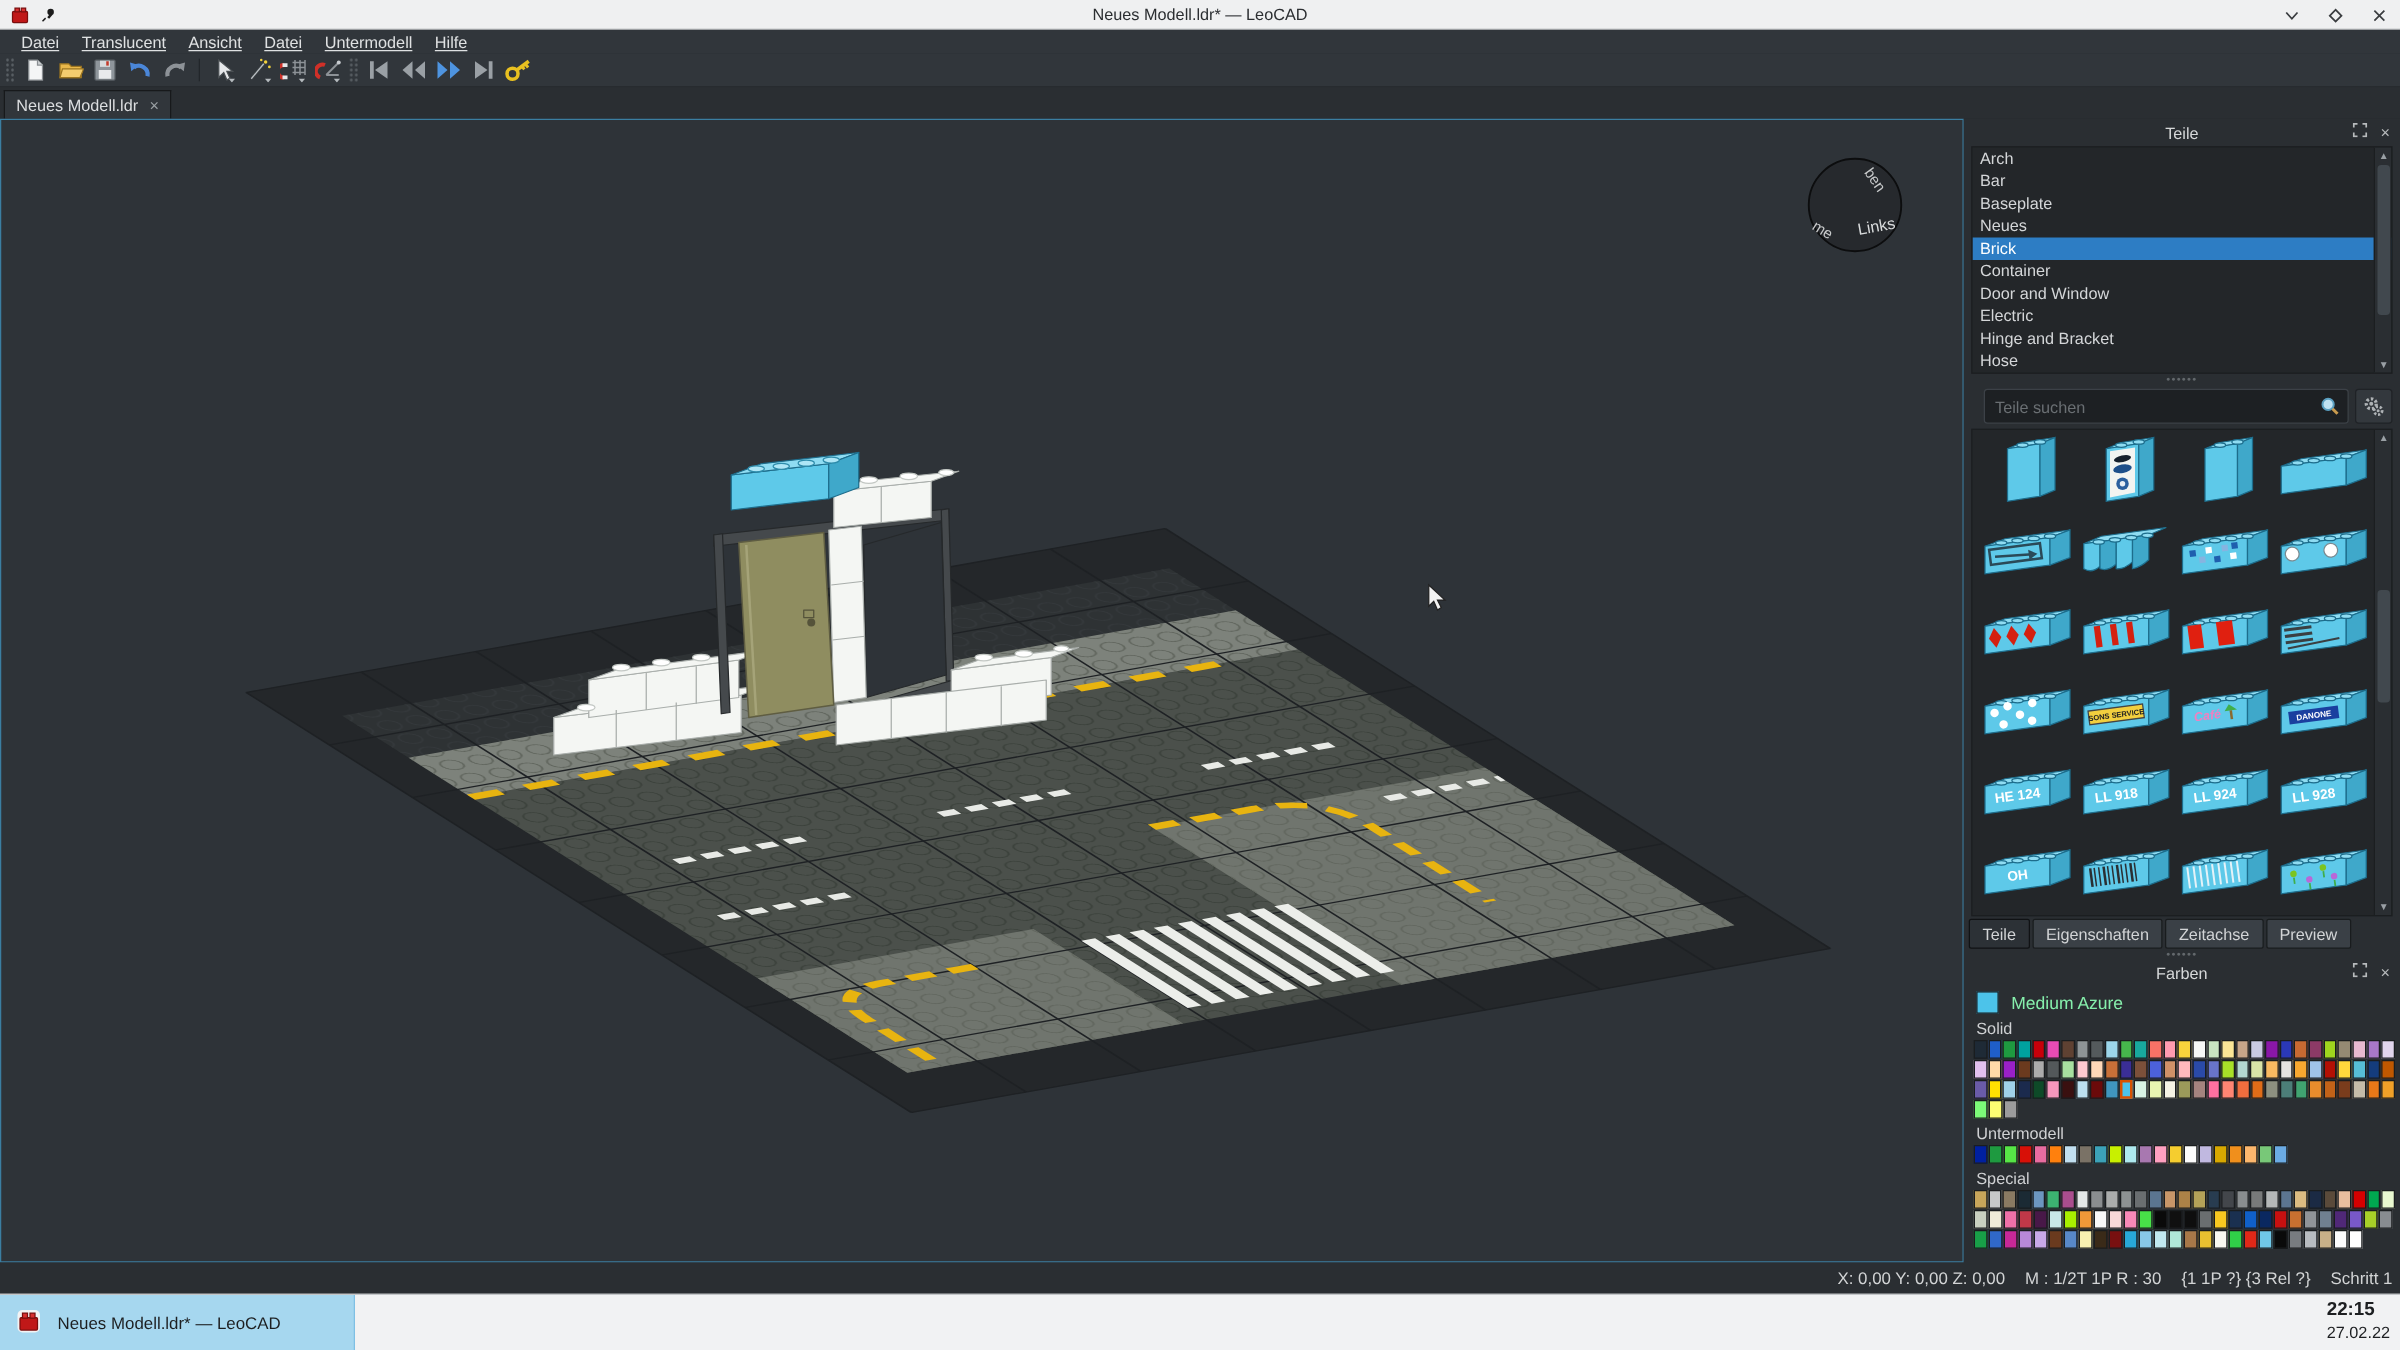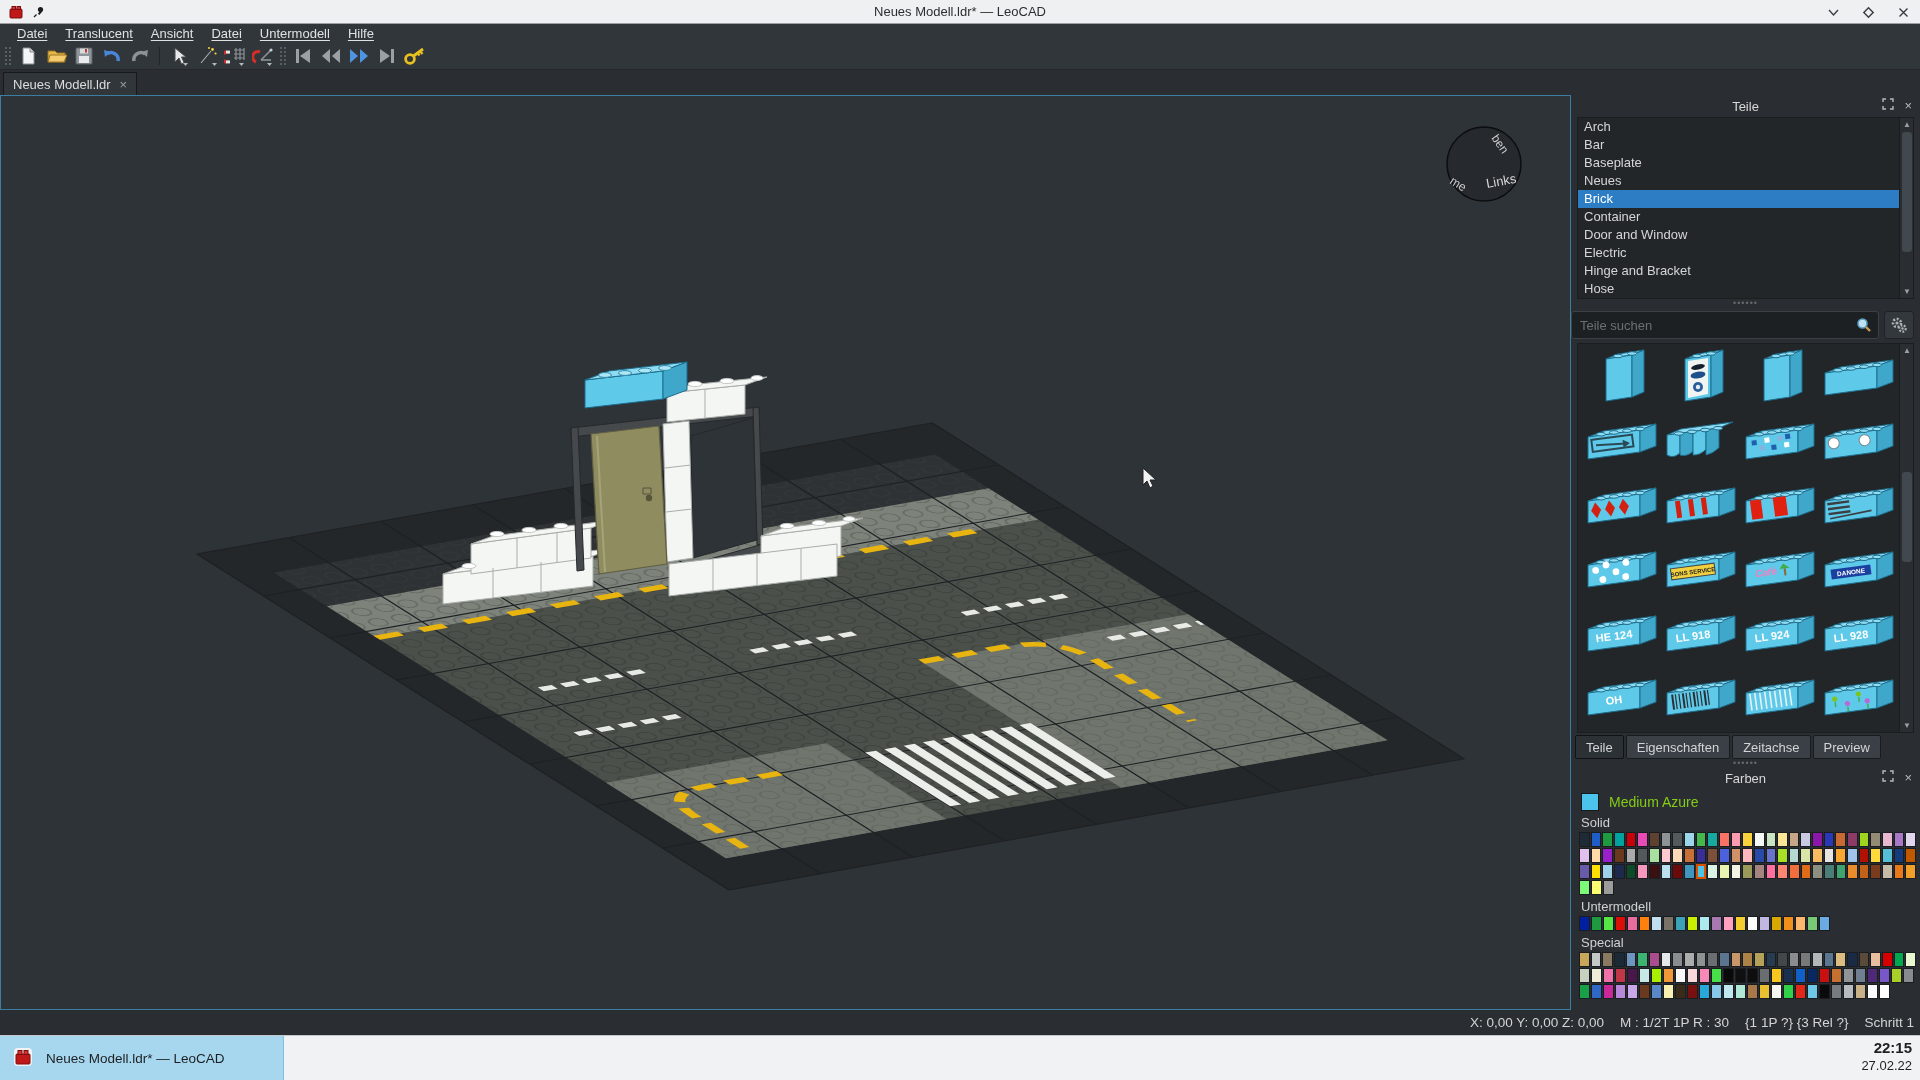--- a/index.html
+++ b/index.html
@@ -39,55 +39,55 @@
   .dock-title .icons{position:absolute;right:8px;top:3px;display:flex;gap:10px;align-items:center;color:#b7babc;}
   .splitter{height:8px;display:flex;align-items:center;justify-content:center;color:#63686c;font-size:9px;letter-spacing:1px;line-height:6px;}
 
   #cat-list{position:relative;margin:0 6px;height:182px;background:#232629;border:1px solid #1b1e20;overflow:hidden;}
   .cat-item{height:18px;line-height:18px;padding-left:6px;font-size:13px;color:#d4d6d8;white-space:nowrap;}
   .cat-item.sel{background:#2d7dc4;color:#ffffff;}
   .vscroll{position:absolute;right:0;top:0;bottom:0;width:14px;background:#2a2e32;border-left:1px solid #1b1e20;}
   .vscroll .arr{position:absolute;left:0;width:14px;height:13px;color:#9aa0a5;font-size:8px;text-align:center;line-height:13px;}
   .vscroll .thumb{position:absolute;left:2px;width:10px;background:#41484e;border-radius:3px;}
 
-  #search-row{margin:4px 6px 4px 0;display:flex;gap:5px;align-items:center;}
+  #search-row{margin:4px 6px 4px 16px;display:flex;gap:5px;align-items:center;}
   #search-input-wrap{position:relative;flex:1;}
   #search-input{width:100%;height:28px;background:#1d2023;border:1px solid #3c4147;border-radius:3px;color:#cfd1d2;font-size:13px;padding:0 28px 0 8px;outline:none;}
   #search-input::placeholder{color:#6a6f73;}
   #search-lens{position:absolute;right:7px;top:6px;}
   #search-opts{width:30px;height:28px;background:#33383d;border:1px solid #1f2226;border-radius:3px;display:flex;align-items:center;justify-content:center;}
 
   #parts-grid-wrap{position:relative;margin:0 6px;height:390px;background:#232629;border:1px solid #1b1e20;overflow:hidden;}
   #parts-grid{position:absolute;left:2px;top:2px;width:318px;display:flex;flex-wrap:wrap;}
   .part-cell{width:79px;height:64px;display:flex;align-items:center;justify-content:center;}
 
   #bottom-tabs{display:flex;gap:2px;margin:2px 4px 0 4px;}
   .btab{height:24px;background:#3a4046;border:1px solid #191c1e;border-radius:2px;color:#d2d4d6;font-size:13px;display:flex;align-items:center;justify-content:center;padding:0 10px;}
   .btab.active{background:#2c3136;border-color:#101214;}
 
   
   #current-color{display:flex;align-items:center;gap:10px;margin:4px 10px;}
   #current-swatch{width:18px;height:18px;border:1px solid #17191b;}
-  #current-color .nm{color:#84cc16;font-size:14px;}
+  #current-color .nm{color:#86efac;font-size:14px;}
   .sec-label{color:#cfd1d3;font-size:13px;margin:3px 10px 2px 10px;}
   .pal-rows{margin:0 3px 0 8px;}
   .pal-row{display:flex;height:16px;}
   .swatch{width:11px;height:15px;margin:0 1px 1px 0;border:1px solid #1a1d1f;}
   .swatch.sel{border:2px solid #d85200;}
 
   
   #statusbar{left:0;top:1010px;width:1920px;height:25px;background:#2a2e32;display:flex;align-items:center;justify-content:flex-end;color:#d2d4d5;font-size:13.5px;}
   #statusbar span{margin-right:16px;}
   #statusbar span:last-child{margin-right:6px;}
 
   
   #taskbar{left:0;top:1035px;width:1920px;height:45px;background:#f1f2f3;border-top:1px solid #c4c7c9;display:flex;align-items:stretch;}
   .task{width:284px;display:flex;align-items:center;gap:10px;padding:0 10px;font-size:13.5px;color:#1d1f21;border-right:1px solid #d8d9da;background:#ececed;}
   .task.active{background:#a6d7ef;border-right-color:#7fc0e4;}
-  #clock{margin-left:auto;padding:3px 8px 0 0;text-align:right;color:#1d1f21;line-height:1.25;}
+  #clock{margin-left:auto;padding:3px 8px 0 0;text-align:left;color:#1d1f21;line-height:1.25;}
   #clock .time{font-weight:bold;font-size:15px;}
   #clock .date{font-size:13px;}
 </style>
 </head>
 <body>
 
 <div id="screen">
 
   <div id="titlebar" class="abs">
     <span class="tb-ico">

